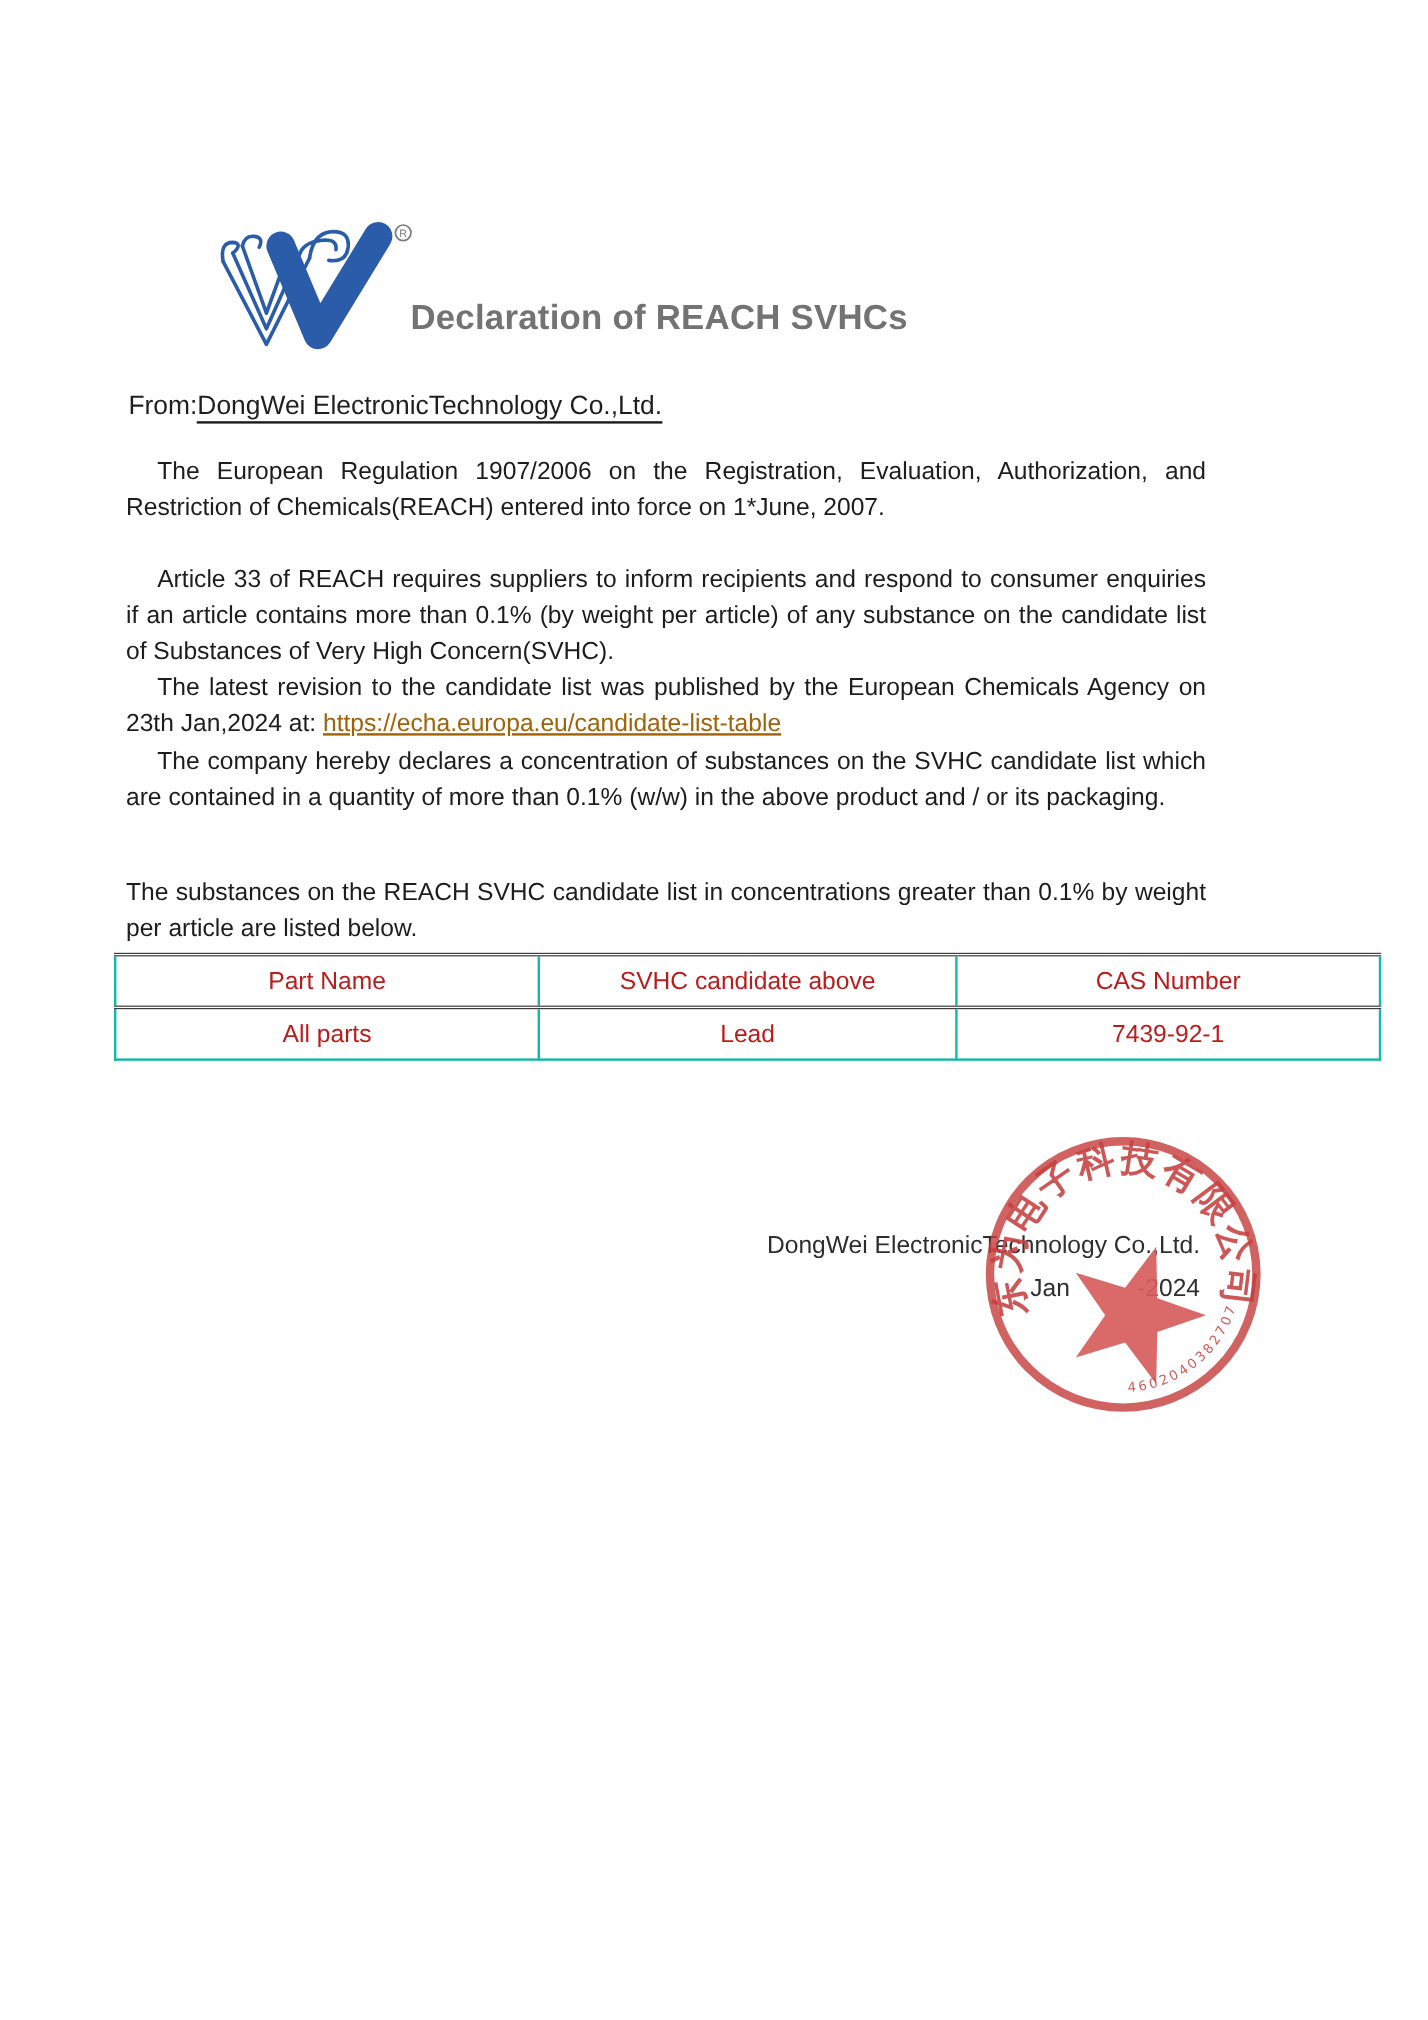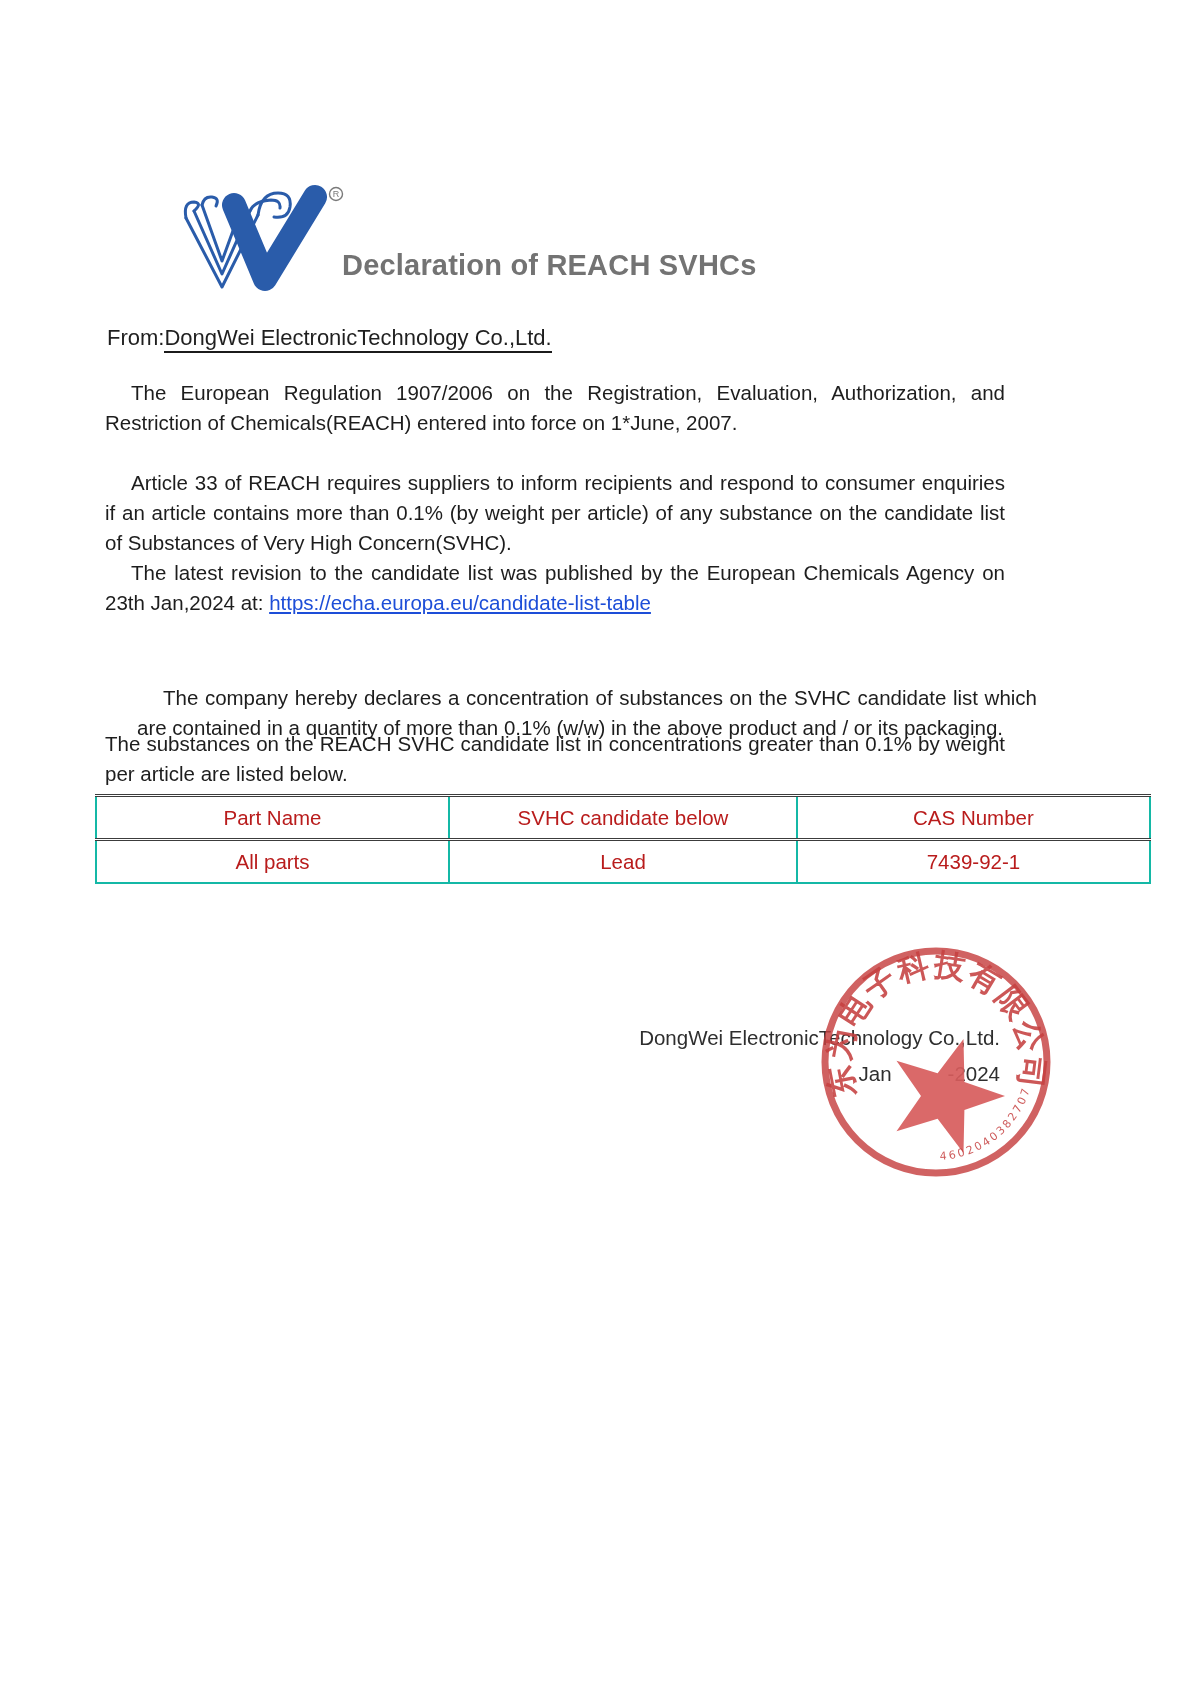--- a/index.html
+++ b/index.html
@@ -20,21 +20,21 @@
   }
   .from-line{position:absolute;left:107px;top:325px;font-size:22px;white-space:nowrap;}
   .from-company{border-bottom:2px solid #1b1b1b;padding-bottom:1px;}
   .para{
     position:absolute;left:105px;width:900px;
     font-size:20.5px;line-height:30px;text-align:justify;
     color:#1d1d1d;
   }
   .para p{margin:0;}
   .indent{text-indent:26px;}
-  .weblink{color:#1d4ed8;text-decoration:underline;cursor:pointer;}
+  .weblink{color:#a16207;text-decoration:underline;cursor:pointer;}
   table.svhc{
     position:absolute;left:95px;top:794px;width:1056px;
     border-collapse:collapse;table-layout:fixed;
     font-size:20.5px;color:#b91c1c;
   }
   table.svhc th, table.svhc td{
     border:2px solid #14b8a6;
     text-align:center;vertical-align:middle;
     font-weight:normal;height:41px;padding:0;
   }
@@ -79,33 +79,33 @@
 
   <div class="para" style="top:378px;">
     <p class="indent">The European Regulation 1907/2006 on the Registration, Evaluation, Authorization, and Restriction of Chemicals(REACH) entered into force on 1*June, 2007.</p>
   </div>
 
   <div class="para" style="top:468px;">
     <p class="indent">Article 33 of REACH requires suppliers to inform recipients and respond to consumer enquiries if an article contains more than 0.1% (by weight per article) of any substance on the candidate list of Substances of Very High Concern(SVHC).</p>
     <p class="indent"><span>The latest revision to the candidate list was published by the European Chemicals Agency on 23th Jan,2024 at: </span><a class="weblink">https://echa.europa.eu/candidate-list-table</a></p>
   </div>
 
-  <div class="para" style="top:683px;margin-left:32px;">
+  <div class="para" style="top:620px;">
     <p class="indent">The company hereby declares a concentration of substances on the SVHC candidate list which are contained in a quantity of more than 0.1% (w/w) in the above product and / or its packaging.</p>
   </div>
 
   <div class="para" style="top:729px;">
     <p>The substances on the REACH SVHC candidate list in concentrations greater than 0.1% by weight per article are listed below.</p>
   </div>
 
   <table class="svhc">
     <tbody>
       <tr class="hdr">
         <th class="col1">Part Name</th>
-        <th class="col2">SVHC candidate below</th>
+        <th class="col2">SVHC candidate above</th>
         <th class="col3">CAS Number</th>
       </tr>
       <tr>
         <td>All parts</td>
         <td>Lead</td>
         <td>7439-92-1</td>
       </tr>
     </tbody>
   </table>
 

